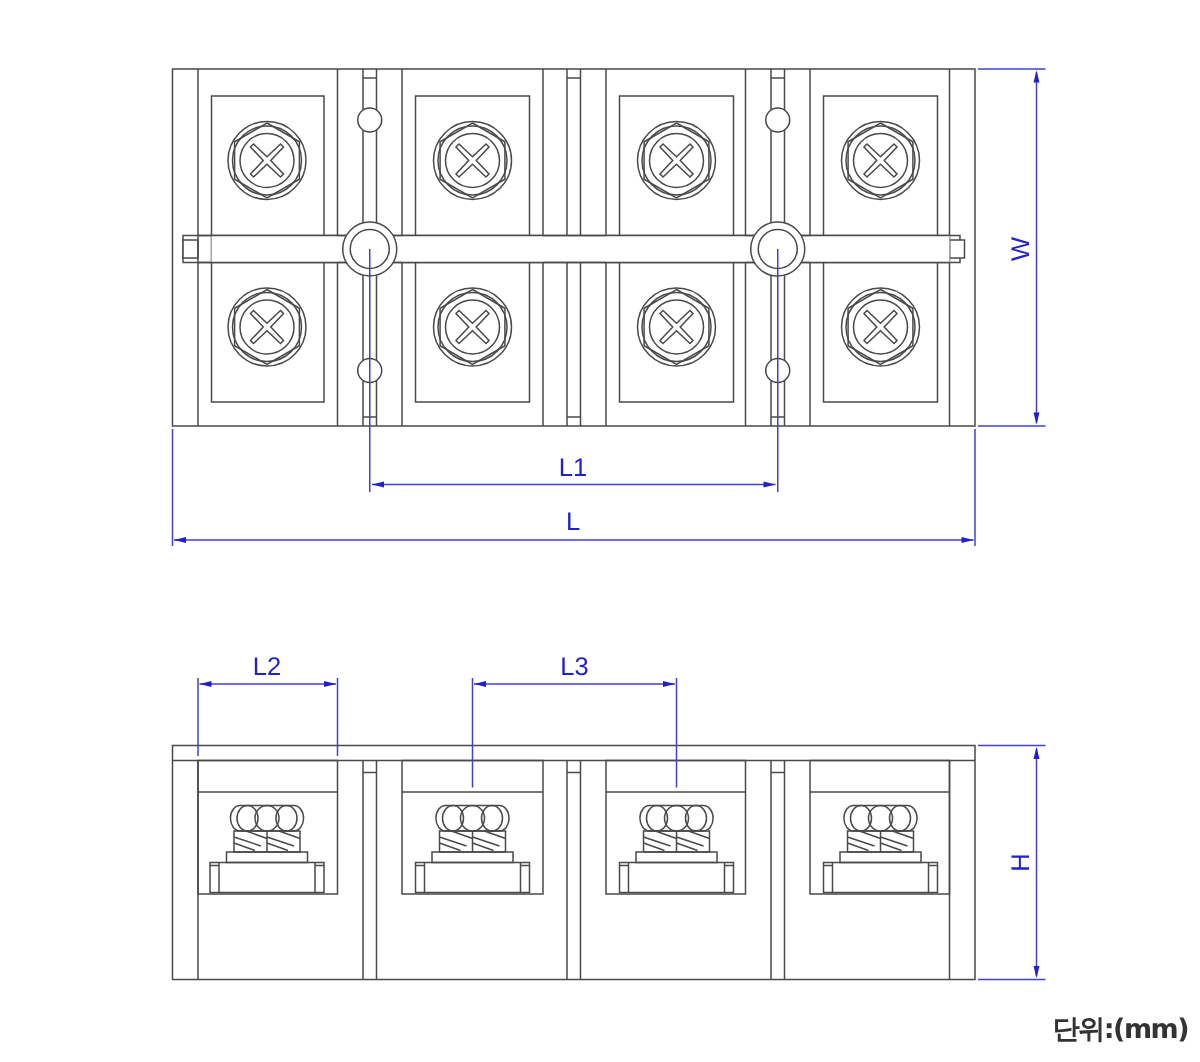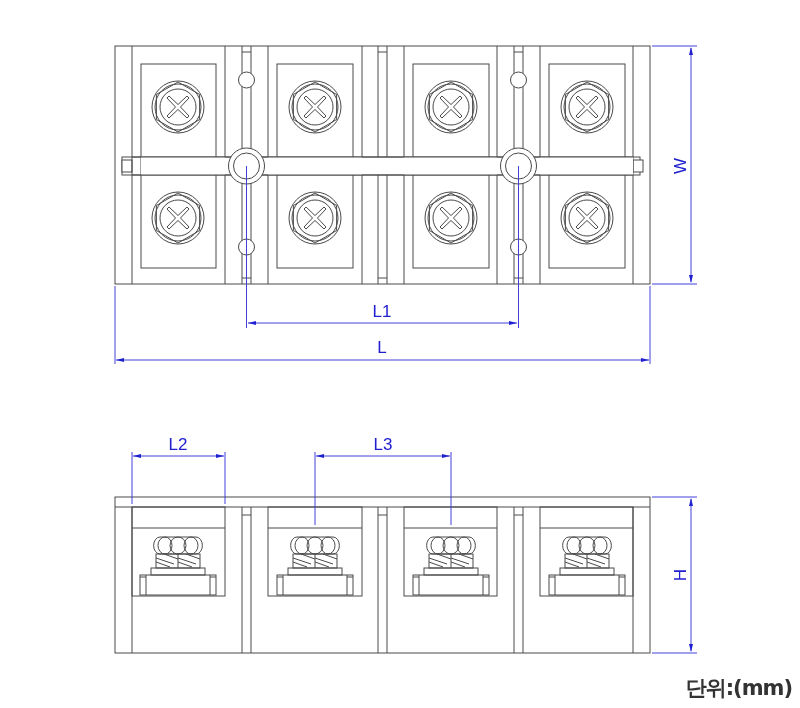--- a/index.html
+++ b/index.html
@@ -3,21 +3,21 @@
   <meta charset="utf-8">
   <style>
     html, body { margin: 0; padding: 0; background: #ffffff; }
     body { width: 800px; height: 708px; position: relative; overflow: hidden; font-family: "Liberation Sans", sans-serif; }
     #drawing { position: absolute; left: 0; top: 0; width: 800px; height: 708px; }
     .ol { fill: none; stroke: #4a4a4a; stroke-width: 1; }
     .olw { fill: #ffffff; stroke: #4a4a4a; stroke-width: 1; }
     .dim { fill: none; stroke: #4040d8; stroke-width: 1; }
     .dimtxt { fill: #2020d0; font-family: "Liberation Sans", sans-serif; font-size: 17px; }
     .arrow { fill: #2020d0; }
-    #unit-label { position: absolute; right: 8px; top: 674px; font-family: "DejaVu Sans", sans-serif; font-size: 21px; font-weight: bold; color: #333; letter-spacing: -1px; }
+    #unit-label { position: absolute; right: 8px; top: 674px; font-family: "DejaVu Sans", sans-serif; font-size: 18px; font-weight: bold; color: #333; letter-spacing: -1px; }
   </style>
 </head>
 <body>
 
 <svg id="drawing" viewBox="0 0 800 708" xmlns="http://www.w3.org/2000/svg">
   <defs>
     <g id="screw">
       <circle cx="0" cy="0" r="26" class="ol"></circle>
       <polygon points="0,-25 21.6,-12.5 21.6,12.5 0,25 -21.6,12.5 -21.6,-12.5" class="ol"></polygon>
       <circle cx="0" cy="0" r="23" class="ol"></circle>

